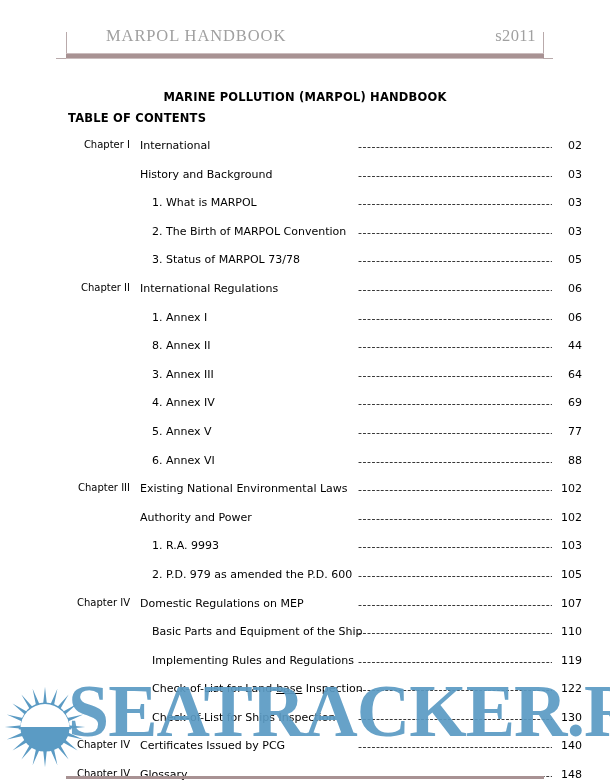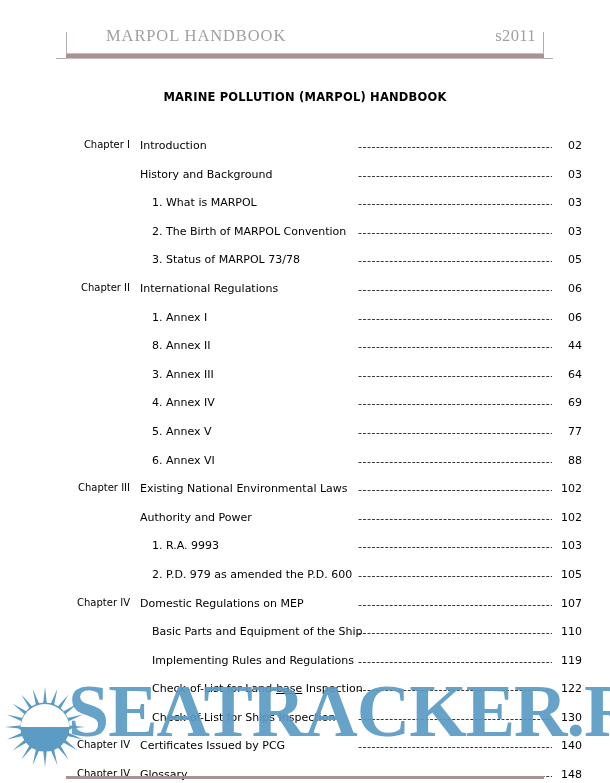--- a/index.html
+++ b/index.html
@@ -222,25 +222,26 @@
     </div>
     <div class="header-tick left"></div>
     <div class="header-tick right"></div>
     <div class="header-rule"></div>
     <div class="header-foot left"></div>
     <div class="header-foot right"></div>
   </div>
 
   <div class="doc-title">MARINE POLLUTION (MARPOL) HANDBOOK</div>
 
+  <div class="toc-heading">TABLE OF CONTENTS</div>
 
   <div class="toc" id="toc-list">
       <div class="toc-row">
         <span class="chapter">Chapter I</span>
-        <span class="entry-title lvl1">Introduction</span>
+        <span class="entry-title lvl1">International</span>
         <span class="leader">---------------------------------------------------</span>
         <span class="pagenum">02</span>
       </div>
       <div class="toc-row">
         <span class="chapter"></span>
         <span class="entry-title lvl1">History and Background</span>
         <span class="leader">---------------------------------------------------</span>
         <span class="pagenum">03</span>
       </div>
       <div class="toc-row">

